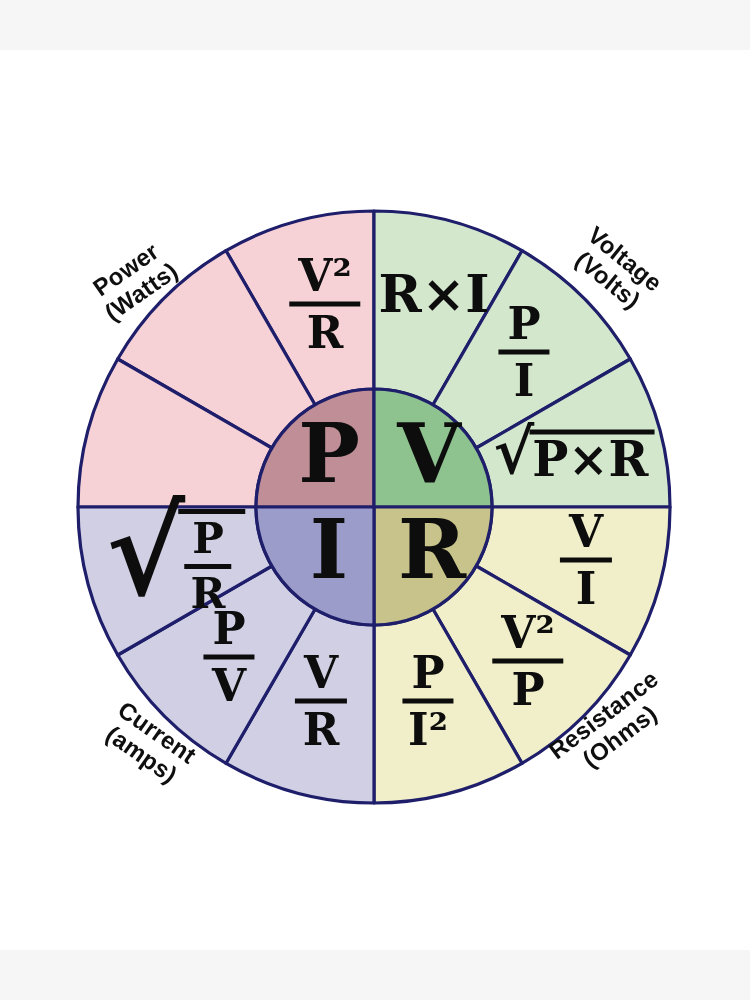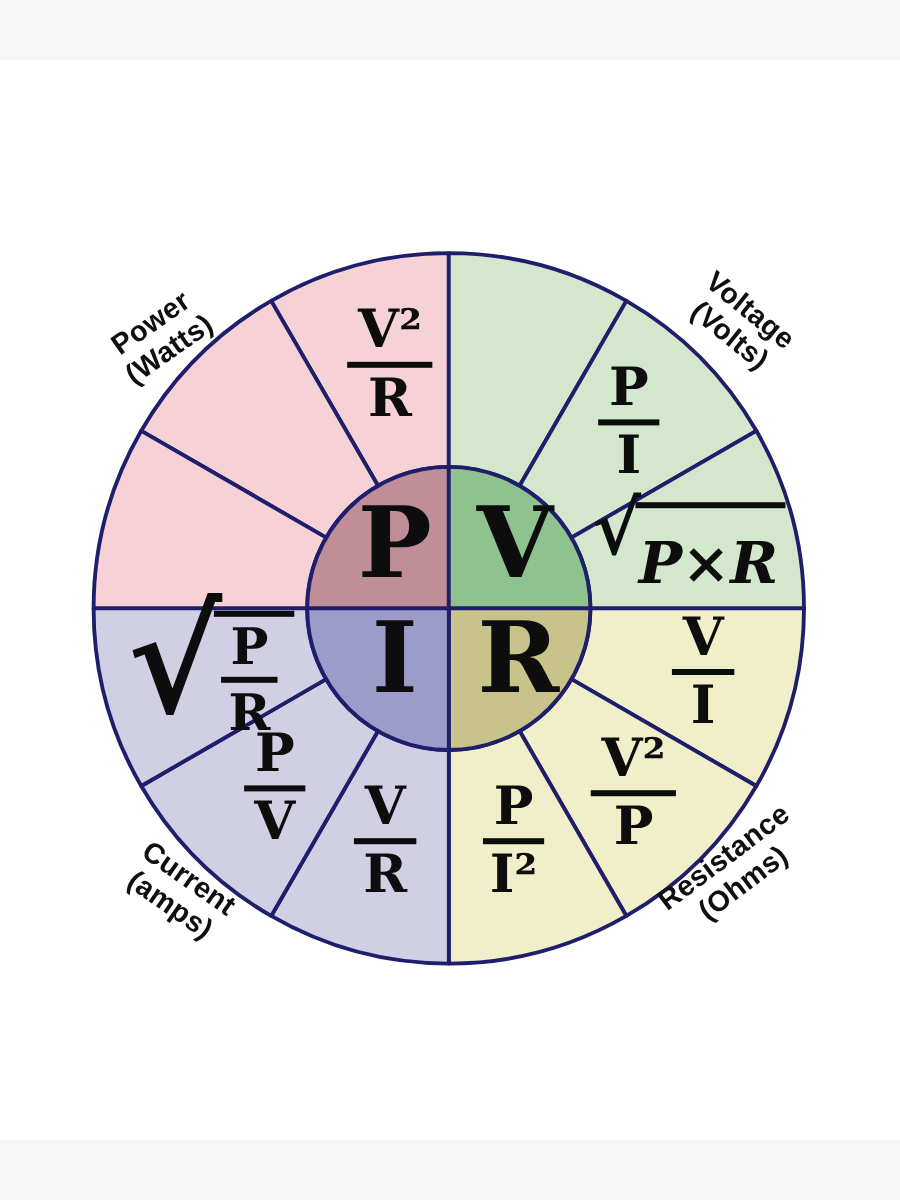--- a/index.html
+++ b/index.html
@@ -19,21 +19,21 @@
     color:#0d0d0d;font-family:"DejaVu Serif",serif;font-weight:bold;
     text-align:center;white-space:nowrap;line-height:1;
   }
   .f-plain{font-size:52px;letter-spacing:0px;}
   .frac{display:inline-flex;flex-direction:column;align-items:center;font-size:44px;}
   .frac .num{border-bottom:5px solid #0c0c0c;padding:0 9px 4px;}
   .frac .den{padding-top:4px;}
 
   .sqrt-row{display:inline-flex;align-items:flex-start;font-size:48px;}
   .sqrt-row .radical{font-size:62px;line-height:44px;margin-right:-5px;}
-  .sqrt-row .sqrt-body{border-top:5px solid #0c0c0c;padding:22px 6px 0 3px;font-style:italic;}
+  .sqrt-row .sqrt-body{border-top:5px solid #0c0c0c;padding:0 6px 0 3px;}
 
   .sqrt-frac{display:inline-flex;align-items:flex-start;}
   .sqrt-frac .radical{font-size:120px;line-height:86px;margin-right:-7px;font-weight:bold;}
   .sqrt-frac .sqrt-body{
     display:flex;flex-direction:column;align-items:center;
     border-top:5px solid #0c0c0c;padding:4px 14px 0 6px;font-size:42px;
   }
   .sqrt-frac .num{border-bottom:5px solid #0c0c0c;padding:0 8px 4px;}
   .sqrt-frac .den{padding-top:4px;}
 
@@ -79,20 +79,21 @@
     <path d="M 374 507 L 374 625 A 118 118 0 0 1 256 507 Z" fill="#9b9cc9"></path>
   </svg>
 
   <div class="overlay">
 
     <div class="formula frac" style="left:325px;top:304px;">
       <span class="num">V²</span>
       <span class="den">R</span>
     </div>
 
+    <div class="formula f-plain" style="left:434px;top:294px;">R×I</div>
     <div class="formula frac" style="left:524px;top:352px;">
       <span class="num">P</span>
       <span class="den">I</span>
     </div>
     <div class="formula sqrt-row" style="left:574px;top:456px;">
       <span class="radical">√</span>
       <span class="sqrt-body">P×R</span>
     </div>
 
     <div class="formula sqrt-frac" style="left:176px;top:562px;">

